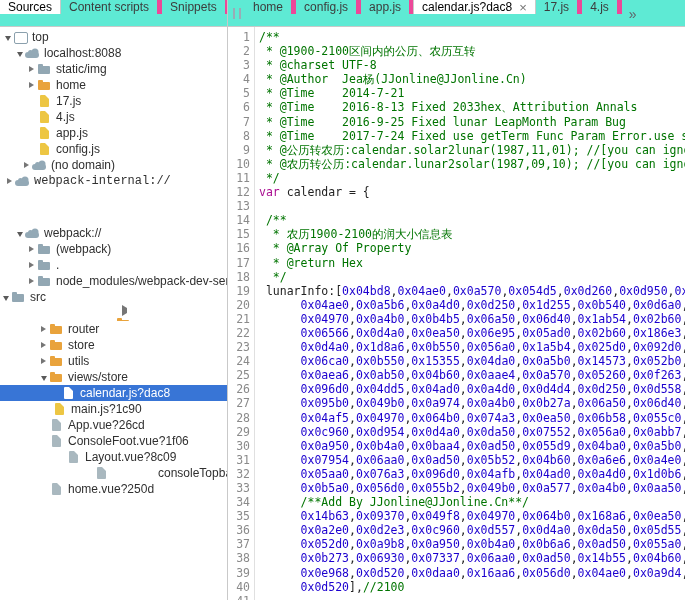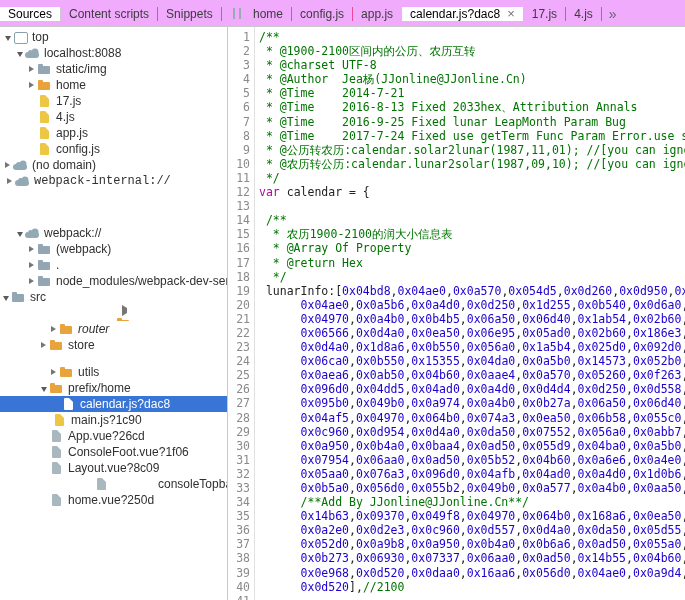--- a/index.html
+++ b/index.html
@@ -2,24 +2,24 @@
 <html><head>
 <meta charset="utf-8">
 <style>
   *{box-sizing:border-box;margin:0;padding:0}
   html,body{width:685px;height:600px;overflow:hidden;background:#fff;
     font-family:"Liberation Sans",sans-serif;font-size:12px;color:#303030}
   .app{display:flex;width:685px;height:600px}
 
   
   .left{flex:0 0 228px;width:228px;border-right:1px solid #c9c9c9;display:flex;flex-direction:column;min-width:0}
-  .tabstrip{height:27px;flex:0 0 27px;background:#f0abfc;box-shadow:inset 0 -1px 0 #c9c9c9;
-    display:flex;align-items:center;overflow:hidden;white-space:nowrap}
+  .tabstrip{height:27px;flex:0 0 27px;background:#5eead4;box-shadow:inset 0 -1px 0 #c9c9c9;
+    display:flex;align-items:flex-start;overflow:hidden;white-space:nowrap}
   .ntabs,.etabs{display:flex;align-items:stretch}
-  .ntab,.etab{display:flex;align-items:center;padding:0 8px;color:#3c3c3c;border-right:1px solid #ec4899;cursor:default}
+  .ntab,.etab{display:flex;align-items:center;padding:0 8px;color:#3c3c3c;border-right:5px solid #ec4899;cursor:default}
   .ntab.active,.etab.active{background:#fff;color:#000;border-right:1px solid #c9c9c9}
   .etab.active{border-left:1px solid #c9c9c9;margin-left:-1px}
   .dots{margin-left:auto;align-self:center;color:#5f6368;font-size:14px;padding:0 8px;line-height:1}
   .overflow{align-self:center;color:#5f6368;font-size:14px;padding:0 7px;line-height:1}
   .clipped-tab{align-self:center;width:8px;height:11px;margin:0 4px 0 5px;
     border-left:2.5px solid #9aabb5;border-right:2.5px solid #9aabb5}
 
   .tree{flex:1;overflow:hidden;padding-top:2px;background:#fff}
   .tree-row{height:16px;display:flex;align-items:center;white-space:nowrap;overflow:hidden}
   .tree-row.selected{background:#3875d6;color:#fff}
@@ -110,21 +110,21 @@
         <div class="tree-row" style="padding-left: 26px;">
           <span class="arrow"></span>
           <span class="ticon file-js"></span>
           <span class="tlabel">app.js</span>
         </div>
         <div class="tree-row" style="padding-left: 26px;">
           <span class="arrow"></span>
           <span class="ticon file-js"></span>
           <span class="tlabel">config.js</span>
         </div>
-        <div class="tree-row" style="padding-left: 2px;">
+        <div class="tree-row" style="padding-left: 21px;">
           <span class="arrow closed"></span>
           <span class="ticon cloud"></span>
           <span class="tlabel">(no domain)</span>
         </div>
         <div class="tree-row" style="padding-left: 4px; font-family: Liberation Mono, monospace;">
           <span class="arrow closed"></span>
           <span class="ticon cloud"></span>
           <span class="tlabel">webpack-internal://</span>
         </div>
         <div class="tree-row" style="padding-left: 14px; margin-top: 36px;">
@@ -150,39 +150,39 @@
         <div class="tree-row" style=" text-align: right;">
           <span class="arrow open"></span>
           <span class="ticon folder"></span>
           <span class="tlabel">src</span>
         </div>
         <div class="tree-row" style="padding-left: 22px; flex-direction: column;">
           <span class="arrow closed"></span>
           <span class="ticon folder tint-orange"></span>
           <span class="tlabel">api/home</span>
         </div>
-        <div class="tree-row" style="padding-left: 48px; font-style: italic;">
+        <div class="tree-row" style="padding-left: 38px;">
           <span class="arrow closed"></span>
           <span class="ticon folder tint-orange"></span>
           <span class="tlabel">router</span>
         </div>
         <div class="tree-row" style="padding-left: 38px;">
           <span class="arrow closed"></span>
           <span class="ticon folder tint-orange"></span>
           <span class="tlabel">store</span>
         </div>
-        <div class="tree-row" style="padding-left: 48px; margin-top: 11px;">
+        <div class="tree-row" style="padding-left: 38px;">
           <span class="arrow closed"></span>
           <span class="ticon folder tint-orange"></span>
           <span class="tlabel">utils</span>
         </div>
         <div class="tree-row" style="padding-left: 38px;">
           <span class="arrow open"></span>
           <span class="ticon folder tint-orange"></span>
-          <span class="tlabel">prefix/home</span>
+          <span class="tlabel">views/store</span>
         </div>
         <div class="tree-row selected" style="padding-left: 50px;">
           <span class="arrow"></span>
           <span class="ticon file-js"></span>
           <span class="tlabel">calendar.js?dac8</span>
         </div>
         <div class="tree-row" style="padding-left: 41px;">
           <span class="arrow"></span>
           <span class="ticon file-js"></span>
           <span class="tlabel">main.js?1c90</span>
@@ -190,21 +190,21 @@
         <div class="tree-row" style="padding-left: 38px;">
           <span class="arrow"></span>
           <span class="ticon file"></span>
           <span class="tlabel">App.vue?26cd</span>
         </div>
         <div class="tree-row" style="padding-left: 38px;">
           <span class="arrow"></span>
           <span class="ticon file"></span>
           <span class="tlabel">ConsoleFoot.vue?1f06</span>
         </div>
-        <div class="tree-row" style="padding-left: 38px;">
+        <div class="tree-row" style="padding-left: 38px; margin-left: 17px;">
           <span class="arrow"></span>
           <span class="ticon file"></span>
           <span class="tlabel">Layout.vue?8c09</span>
         </div>
         <div class="tree-row" style="padding-left: 38px; gap: 45px;">
           <span class="arrow"></span>
           <span class="ticon file"></span>
           <span class="tlabel">consoleTopbar.vue?51b6</span>
         </div>
         <div class="tree-row" style="padding-left: 38px;">

